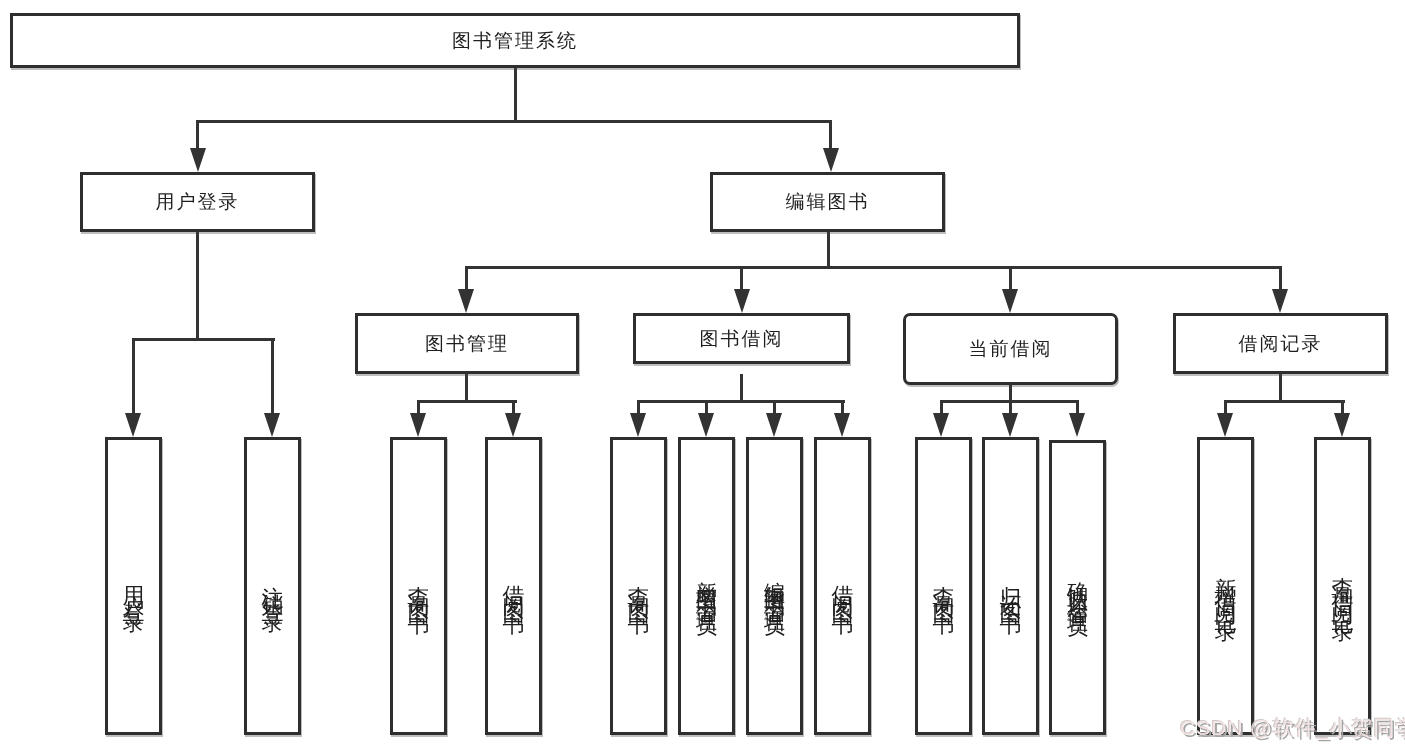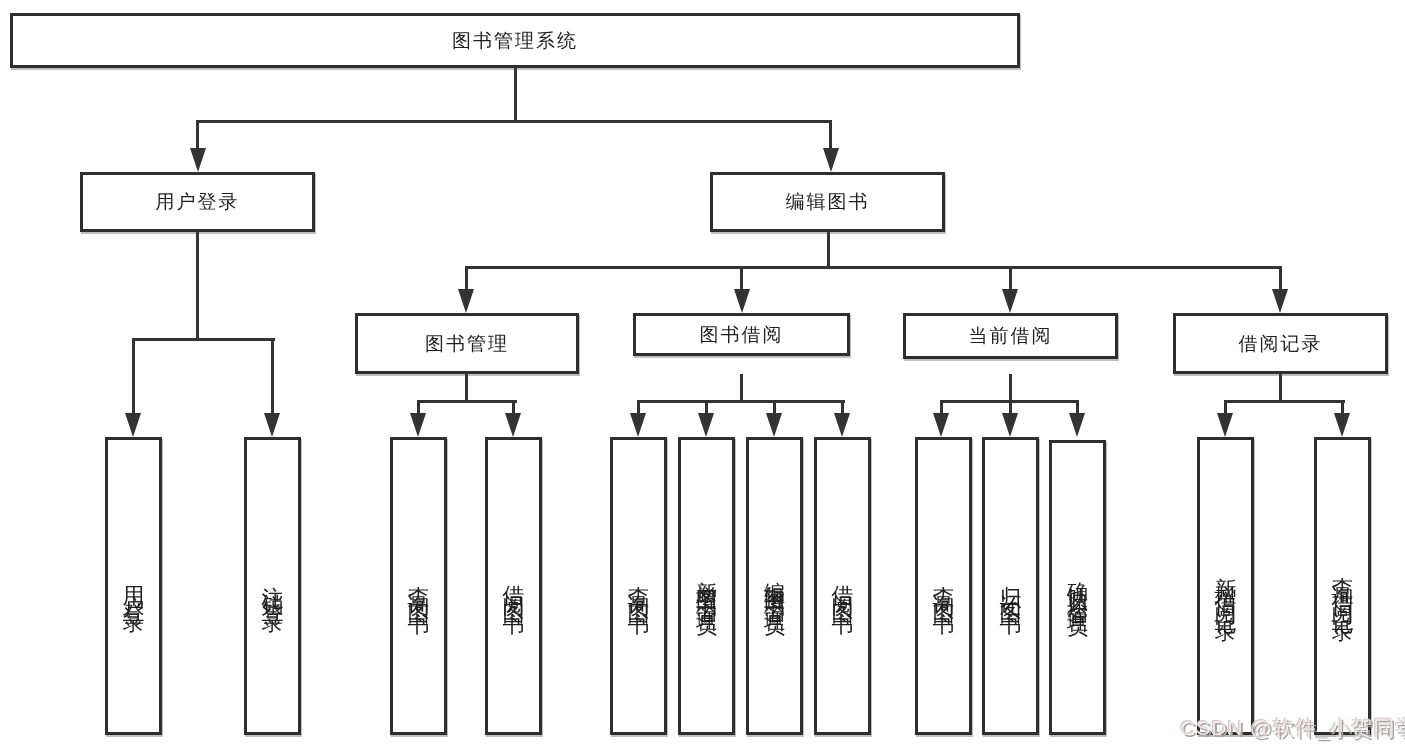--- a/index.html
+++ b/index.html
@@ -48,22 +48,22 @@
   <div class="ln" style="left:465px;top:266px;width:3px;height:23px;"></div>
   <div class="ah" style="left:458px;top:289px;"></div>
   <div class="ln" style="left:740px;top:266px;width:3px;height:23px;"></div>
   <div class="ah" style="left:734px;top:289px;"></div>
   <div class="ln" style="left:1009px;top:266px;width:3px;height:23px;"></div>
   <div class="ah" style="left:1002px;top:289px;"></div>
   <div class="ln" style="left:1279px;top:266px;width:3px;height:23px;"></div>
   <div class="ah" style="left:1272px;top:289px;"></div>
 
   <div class="hbox" style="left:355px;top:313px;width:224px;height:61px;">图书管理</div>
-  <div class="hbox" style="left:633px;top:313px;width:217px;height:43px;">图书借阅</div>
-  <div class="hbox" style="left:903px;top:313px;width:215px;height:46px;">当前借阅</div>
+  <div class="hbox" style="left:633px;top:313px;width:217px;height:51px;">图书借阅</div>
+  <div class="hbox" style="left:903px;top:313px;width:215px;height:72px;border-radius:7px;">当前借阅</div>
   <div class="hbox" style="left:1173px;top:313px;width:215px;height:61px;">借阅记录</div>
 
   <div class="ln" style="left:465px;top:374px;width:3px;height:28px;"></div>
   <div class="ln" style="left:417px;top:400px;width:100px;height:3px;"></div>
   <div class="ln" style="left:417px;top:400px;width:3px;height:13px;"></div>
   <div class="ah" style="left:410px;top:413px;"></div>
   <div class="ln" style="left:512px;top:400px;width:3px;height:13px;"></div>
   <div class="ah" style="left:505px;top:413px;"></div>
 
   <div class="ln" style="left:740px;top:374px;width:3px;height:28px;"></div>

